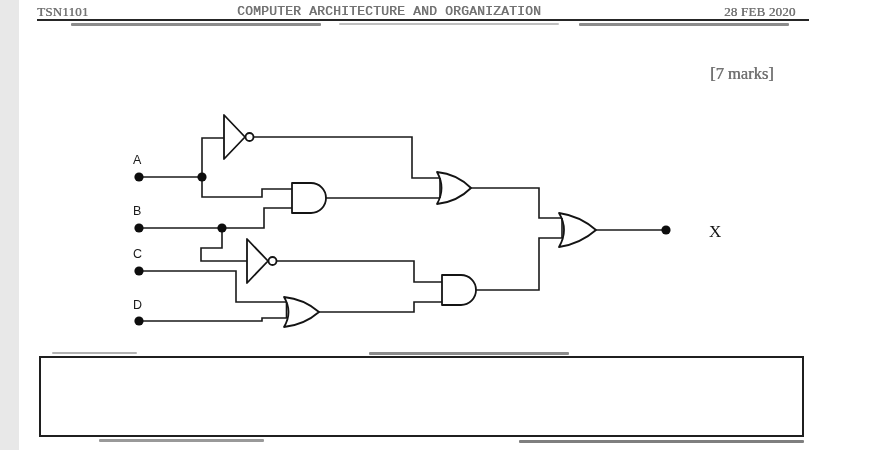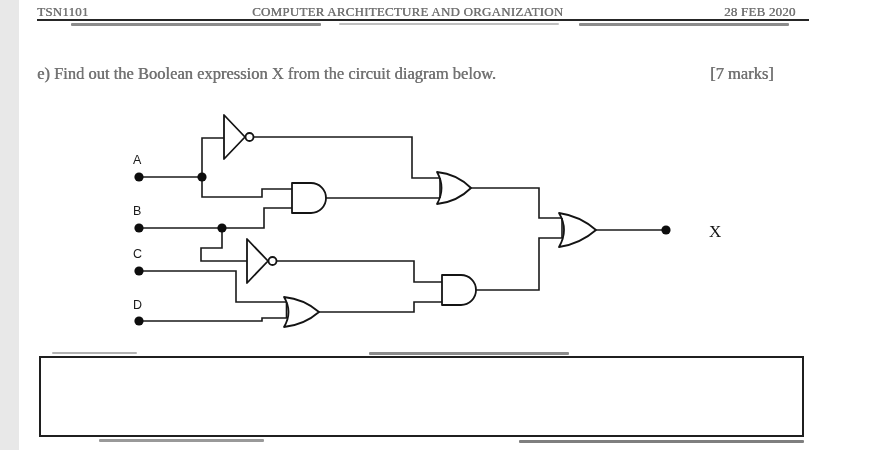--- a/index.html
+++ b/index.html
@@ -3,21 +3,21 @@
 <meta charset="utf-8">
 <style>
   html,body{margin:0;padding:0;background:#e8e8e8;}
   .page{
     position:relative;width:870px;height:450px;background:#ffffff;
     font-family:"Liberation Serif", serif;color:#737373;overflow:hidden;margin-left:19px;
   }
   .hdr-text{position:absolute;top:4px;font-size:13px;letter-spacing:.2px;
     text-shadow:.4px 0 0 currentColor;white-space:nowrap;}
   .hdr-code{left:18px;}
-  .hdr-title{left:233px;}
+  .hdr-title{left:218px;font-family:Liberation Mono, monospace;}
   .hdr-date{left:705px;text-align:right;}
   .hdr-rule{position:absolute;left:18px;top:19px;width:772px;height:2px;background:#262626;}
   .smudge{position:absolute;background:#000;border-radius:1px;}
   .question-line{position:absolute;left:18px;top:64px;width:834px;font-size:16.5px;
     text-shadow:.4px 0 0 currentColor;white-space:nowrap;}
   .marks{position:absolute;left:691px;top:64px;font-size:16.5px;text-shadow:.4px 0 0 currentColor;}
   .circuit{position:absolute;left:0;top:0;}
   .wire{fill:none;stroke:#1a1a1a;stroke-width:1.6;}
   .gate{fill:#ffffff;stroke:#141414;stroke-width:1.8;stroke-linejoin:round;}
   .bar{fill:none;stroke:#141414;stroke-width:1.6;}
@@ -35,21 +35,20 @@
 <div class="page">
 
   <div class="hdr-text hdr-code">TSN1101</div>
   <div class="hdr-text hdr-title">COMPUTER ARCHITECTURE AND ORGANIZATION</div>
   <div class="hdr-text hdr-date">28 FEB 2020</div>
   <div class="hdr-rule"></div>
   <div class="smudge" style="left:52px;top:23px;width:250px;height:3px;opacity:.45;"></div>
   <div class="smudge" style="left:320px;top:23px;width:220px;height:2px;opacity:.25;"></div>
   <div class="smudge" style="left:560px;top:23px;width:210px;height:3px;opacity:.45;"></div>
 
-  <div class="question-line">e) Find out the Boolean expression X from the circuit diagram below.</div>
   <div class="marks">[7 marks]</div>
 
   <svg class="circuit" width="870" height="450" viewBox="0 0 870 450">
 
     <g>
       <path class="wire" d="M120,177 H183"></path>
       <path class="wire" d="M183,177 V138 H205"></path>
       <path class="wire" d="M234.5,137 H393 V178 H423"></path>
       <path class="wire" d="M183,177 V197 H243 V189 H274"></path>
       <path class="wire" d="M120,228 H203"></path>

